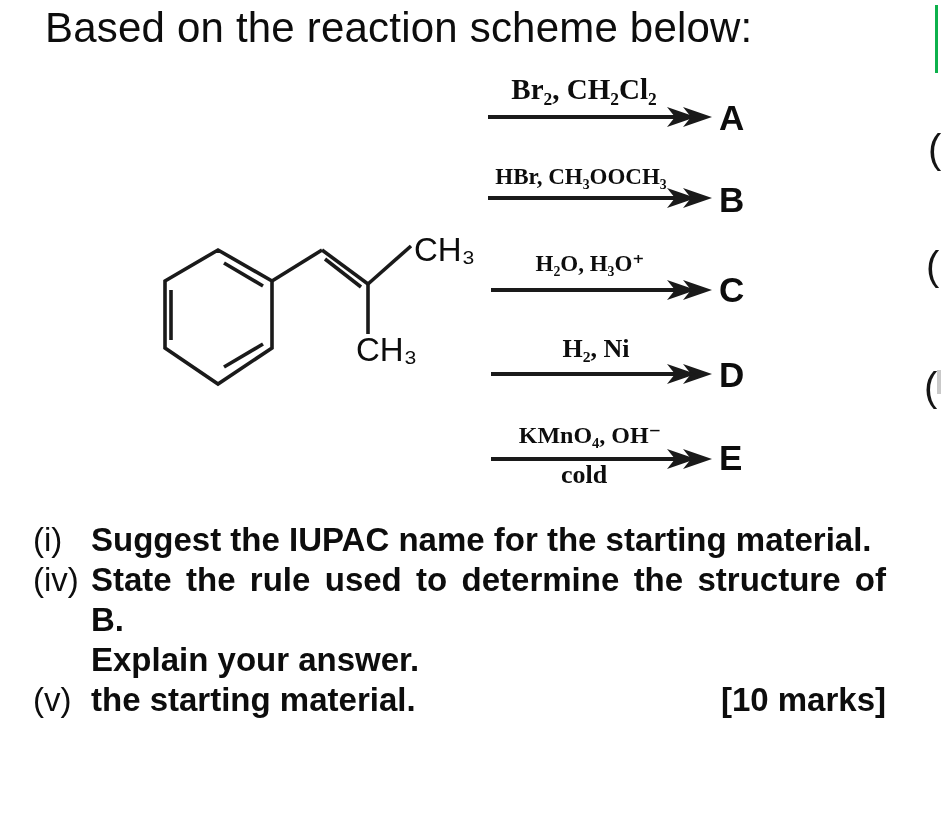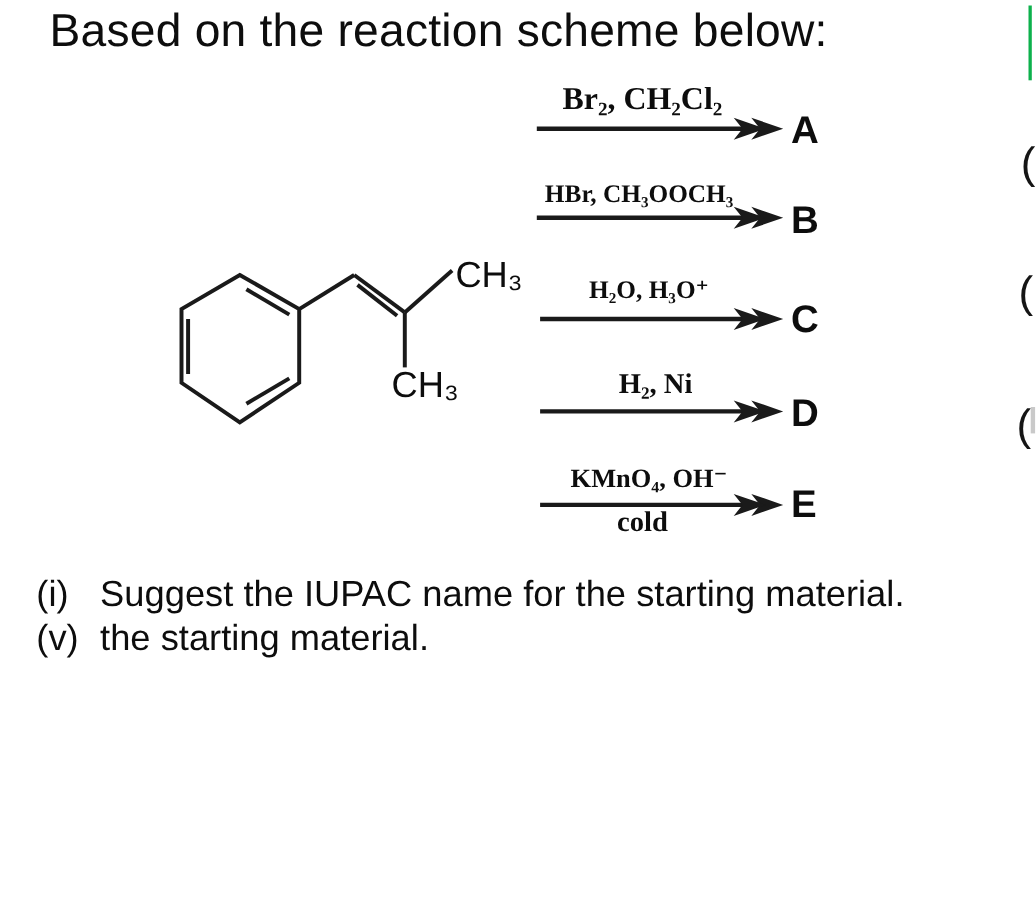--- a/index.html
+++ b/index.html
@@ -29,21 +29,21 @@
   .rg4{font-size:26px}.rg5{font-size:24px}.cond{font-size:26px}
   .product{font-family:"Liberation Sans","DejaVu Sans",sans-serif;font-weight:700;font-size:35px;}
   .ch3{font-family:"Liberation Sans","DejaVu Sans",sans-serif;font-size:33px;}
   
   .questions{
     position:absolute;left:33px;top:520px;width:853px;
     font-size:33px;line-height:40px;
   }
   .qrow{display:flex;align-items:flex-start;}
   .qmarker{flex:0 0 58px;width:58px;}
-  .qcontent{flex:1 1 auto;min-width:0;}
+  .qcontent{flex:1 1 auto;min-width:0;font-weight:bold;}
   .jline{text-align:justify;text-align-last:justify;}
   .lastline{display:flex;justify-content:space-between;}
   
   .accent-line{position:absolute;left:935px;top:5px;width:3px;height:68px;background:#0db14c;}
   .edge-paren{position:absolute;font-size:40px;line-height:50px;color:#151515;}
   .ep1{left:928px;top:124px;}
   .ep2{left:926px;top:241px;}
   .ep3{left:924px;top:362px;}
   .edge-ghost{position:absolute;left:937px;top:370px;width:4px;height:24px;background:#c9c9c9;}
 </style>
@@ -114,26 +114,34 @@
 
   <div class="qrow">
     <div class="qmarker">(i)</div>
     <div class="qcontent">
       <div>Suggest the IUPAC name for the starting material.</div>
     </div>
   </div>
 
 
 
+  <div class="qrow">
+    <div class="qmarker">(iv)</div>
+    <div class="qcontent">
+      <div class="jline">State the rule used to determine the structure of B.</div>
+      <div>Explain your answer.</div>
+    </div>
+  </div>
 
   <div class="qrow">
     <div class="qmarker">(v)</div>
     <div class="qcontent">
       <div class="lastline">
         <span>the starting material.</span>
+        <span>[10 marks]</span>
       </div>
     </div>
   </div>
 
 </div>
 
 <div class="accent-line"></div>
 <div class="edge-paren ep1">(</div>
 <div class="edge-paren ep2">(</div>
 <div class="edge-paren ep3">(</div>

